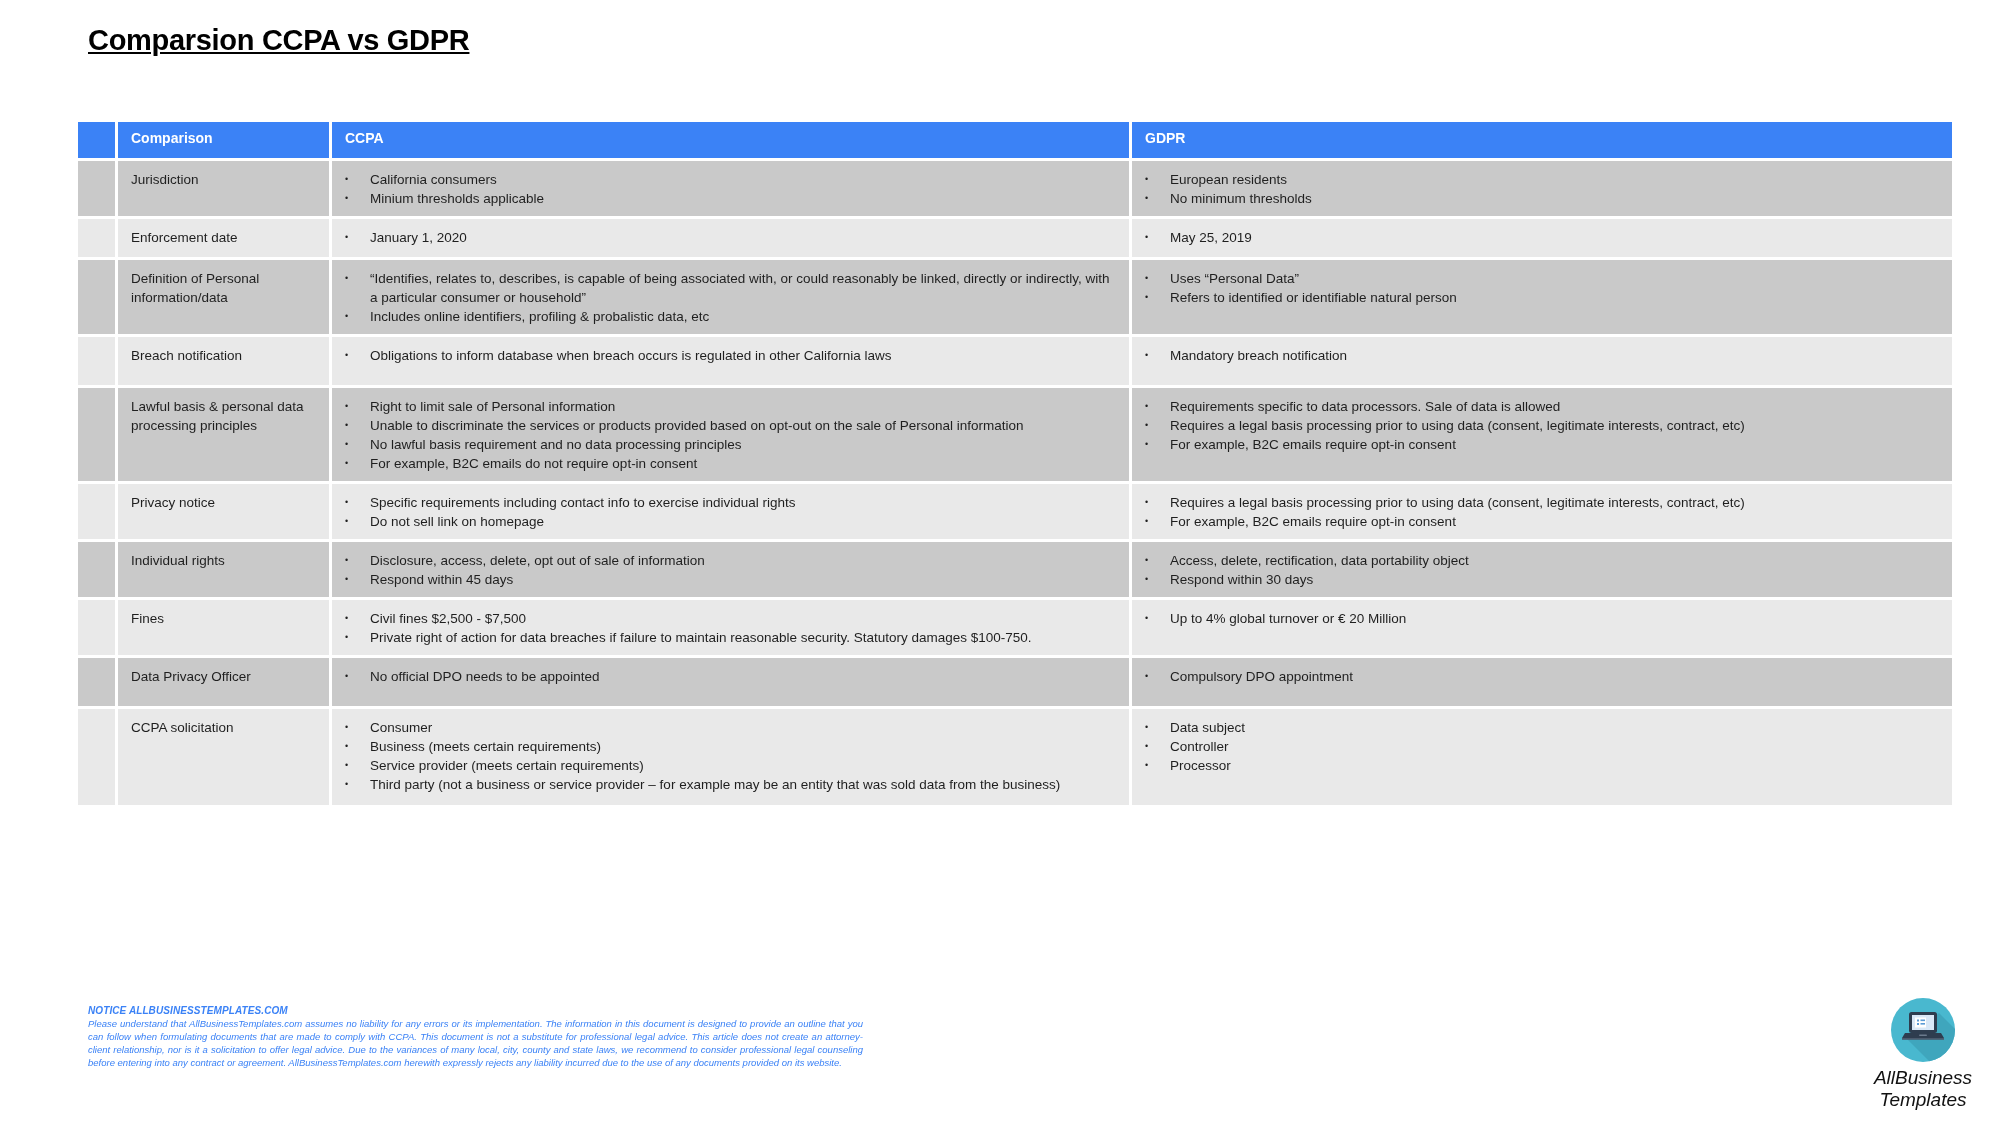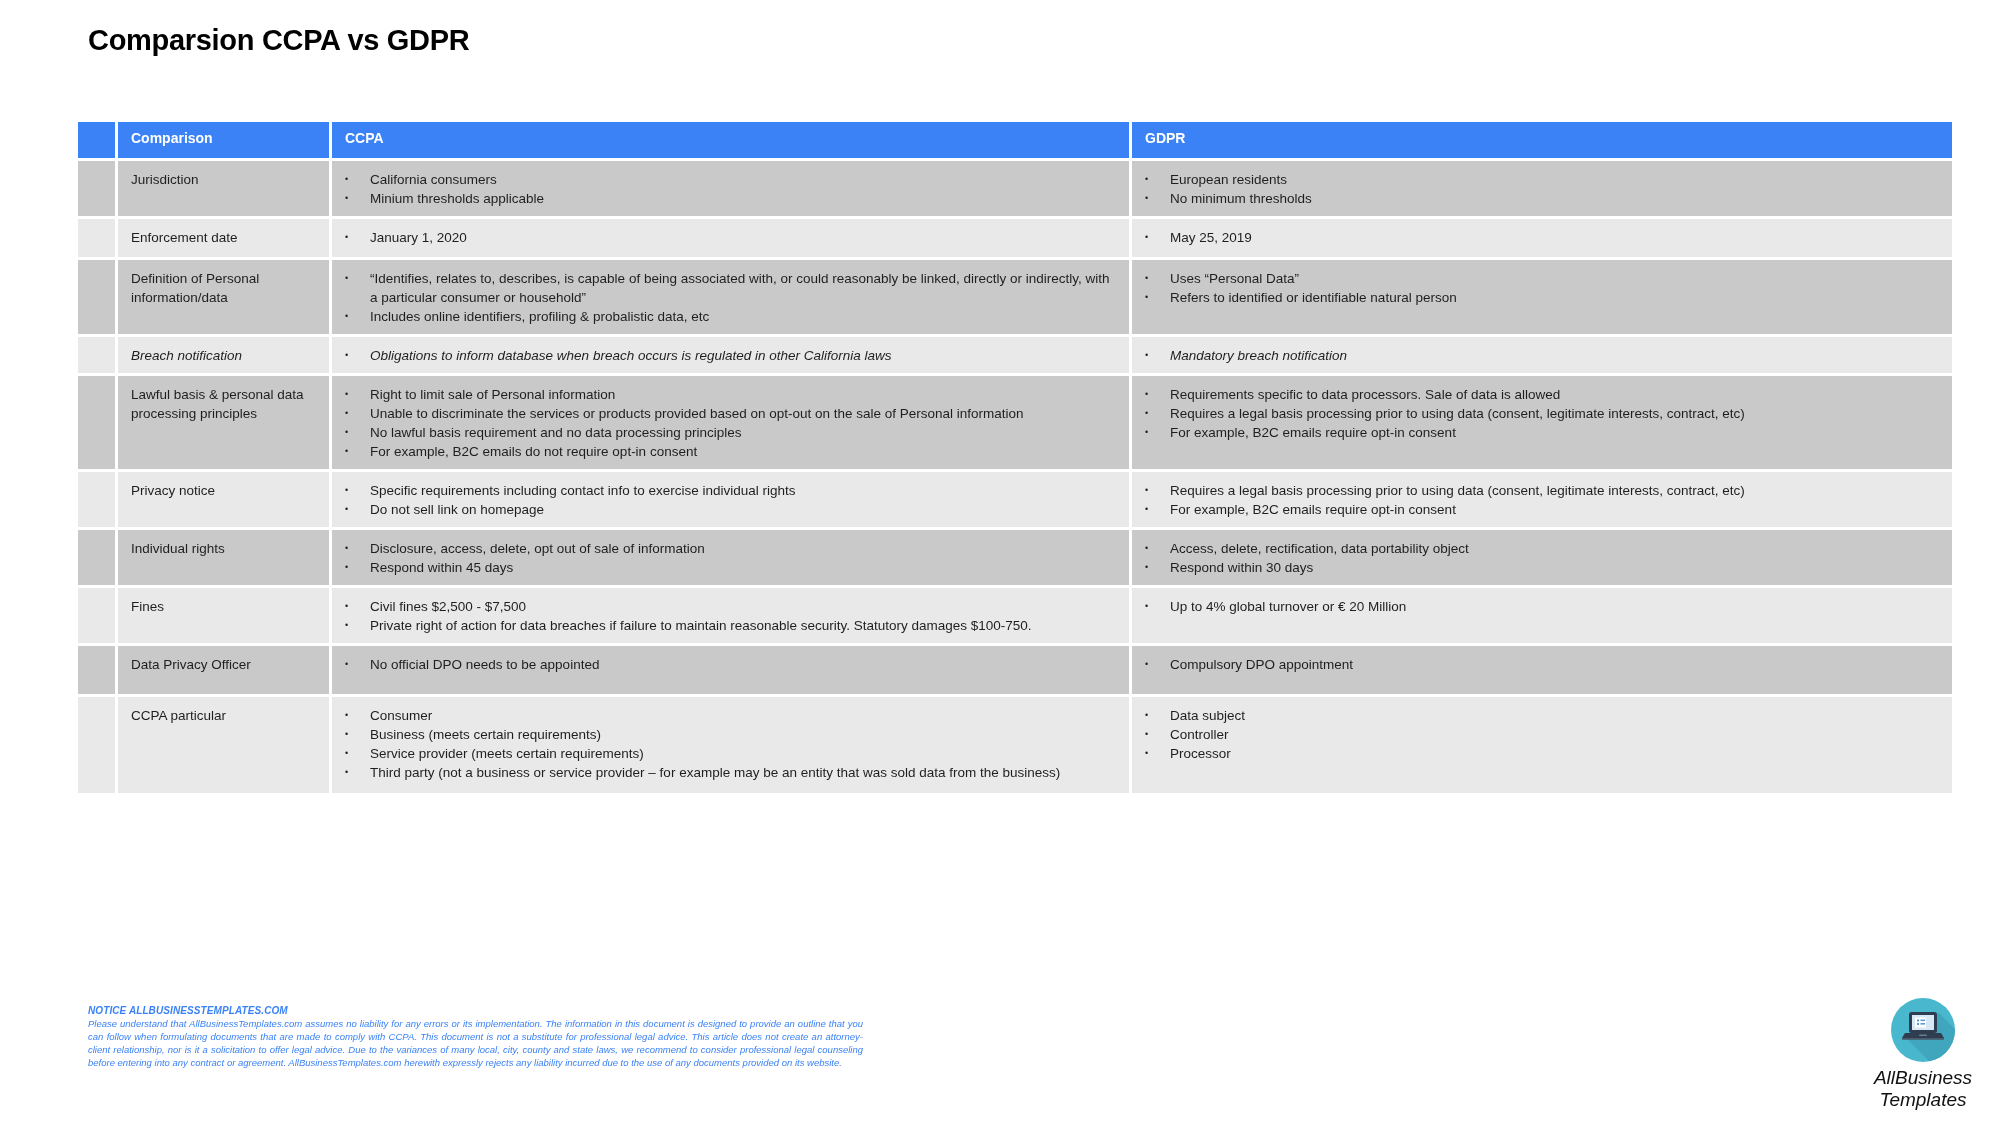--- a/index.html
+++ b/index.html
@@ -3,21 +3,21 @@
 <meta charset="utf-8">
 <style>
   * { margin:0; padding:0; box-sizing:border-box; }
   html,body { background:#ffffff; }
   body { font-family:"Liberation Sans","DejaVu Sans",sans-serif; color:#1a1a1a; }
   .page {
     position:relative; width:1996px; height:1123px; background:#ffffff; overflow:hidden;
   }
   .doc-title {
     position:absolute; left:88px; top:24px;
-    font-size:29px; font-weight:bold; color:#000000; letter-spacing:-0.3px;
+    font-size:29px; font-weight:bold; color:#000000; letter-spacing:-0.3px;text-decoration:underline;
   }
   table.cmp {
     position:absolute; left:75px; top:119px;
     border-collapse:separate; border-spacing:3px;
     table-layout:fixed; width:1880px;
   }
   col.c-blank { width:37px; }
   col.c-comparison { width:211px; }
   col.c-ccpa { width:797px; }
   col.c-gdpr { width:820px; }
@@ -34,21 +34,21 @@
   td.cell-bullets { padding:9px 6px 8px 0; }
   .bullet-line { display:flex; align-items:flex-start; }
   .bullet-marker {
     flex:0 0 38px; width:38px; padding-left:13px;
     font-size:9px; line-height:19px; color:#1f1f1f;
   }
   .bullet-text { flex:1 1 auto; padding-right:6px; }
   tr.r1  { height:46px; }
   tr.r2  { height:38px; }
   tr.r3  { height:64px; }
-  tr.r4  { height:36px;font-style:italic; }
+  tr.r4  { height:48px; }
   tr.r5  { height:84px; }
   tr.r6  { height:46px; }
   tr.r7  { height:46px; }
   tr.r8  { height:46px; }
   tr.r9  { height:48px; }
   tr.r10 { height:96px; }
   .notice {
     position:absolute; left:88px; top:1004px; width:775px;
     font-style:italic; color:#3b82f6;
   }
@@ -284,21 +284,21 @@
           </td>
         <td class="cell-bullets">
             <div class="bullet-line">
               <span class="bullet-marker">•</span>
               <span class="bullet-text">Compulsory DPO appointment</span>
             </div>
           </td>
       </tr>
       <tr class="row-light r10">
         <td></td>
-        <td class="cell-label">CCPA particular</td>
+        <td class="cell-label">CCPA solicitation</td>
         <td class="cell-bullets">
             <div class="bullet-line">
               <span class="bullet-marker">•</span>
               <span class="bullet-text">Consumer</span>
             </div>
             <div class="bullet-line">
               <span class="bullet-marker">•</span>
               <span class="bullet-text">Business (meets certain requirements)</span>
             </div>
             <div class="bullet-line">

